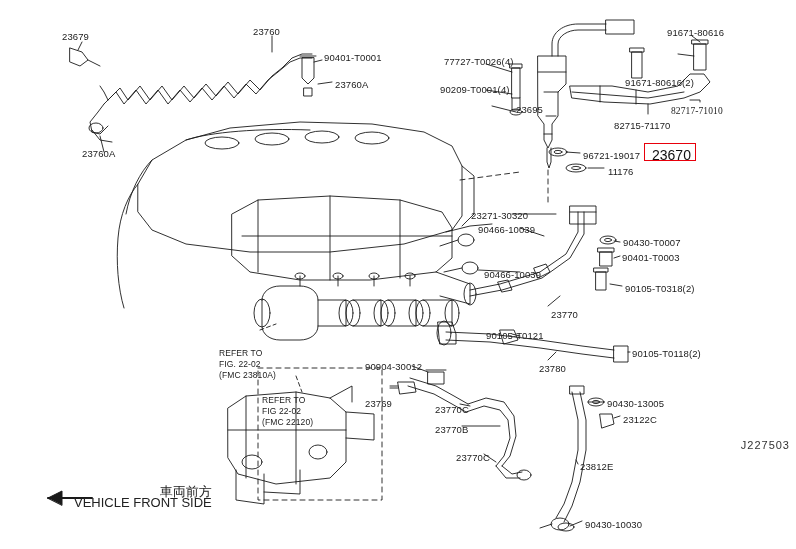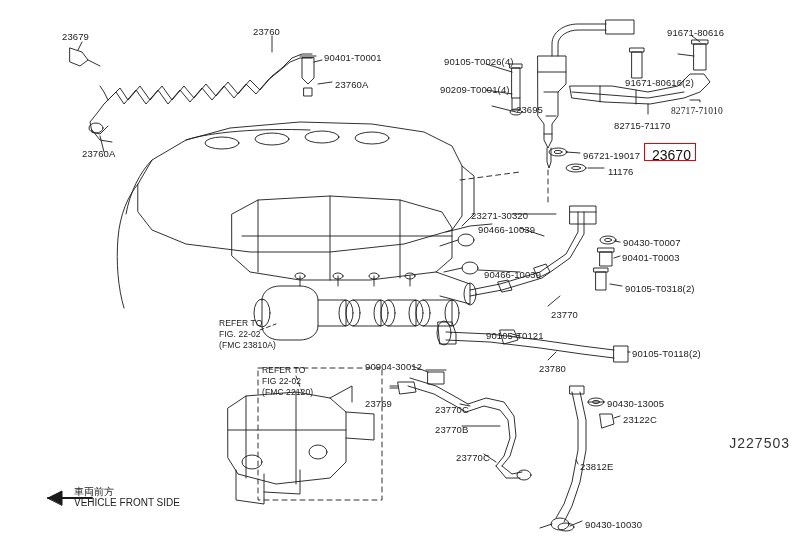--- a/index.html
+++ b/index.html
@@ -15,46 +15,47 @@
   .lbl{
     position:absolute;
     font-size:9.5px;
     color:#1a1a1a;
     white-space:nowrap;
     letter-spacing:0.1px;
     line-height:11px;
     font-family:"Liberation Sans", sans-serif;
   }
   .lbl.small{font-size:8.5px;}
-  .lbl.multi{white-space:pre;}
+  .lbl.multi{white-space:pre;margin-top:30px;}
   .hl{
     position:absolute;
     border:1.6px solid #e8000b;
     box-sizing:border-box;
     background:transparent;
   }
   .hl-text{
     position:absolute;
     font-size:14px;
     color:#111;
     white-space:nowrap;
   }
   .corner{
     position:absolute;
     right:6px;bottom:4px;
-    font-size:14px;
+    font-size:11px;
     color:#333;
     letter-spacing:1px;
   }
   .frontside{
     position:absolute;
-    font-size:10px;
+    font-size:13px;
     color:#222;
     white-space:pre;
     line-height:11px;
+    text-align:right;
   }
 </style>
 </head>
 <body>
 
 <div id="stage">
 
   <svg id="art" viewBox="0 0 796 549">
     <g fill="none" stroke="#1a1a1a" stroke-width="0.9" stroke-linejoin="round" stroke-linecap="round">
 
@@ -269,21 +270,21 @@
       <path d="M48,498 L92,498" stroke-width="2"></path>
       <path d="M48,498 L62,491 L62,505 Z" fill="#1a1a1a" stroke-width="1"></path>
     </g>
   </svg>
 
   <div class="lbl" style="left:62px;top:31px;">23679</div>
   <div class="lbl" style="left:253px;top:26px;">23760</div>
   <div class="lbl" style="left:324px;top:52px;">90401-T0001</div>
   <div class="lbl" style="left:335px;top:79px;">23760A</div>
   <div class="lbl" style="left:82px;top:148px;">23760A</div>
-  <div class="lbl" style="left:444px;top:56px;">90105-T0026(4)</div>
+  <div class="lbl" style="left:444px;top:56px;">77727-T0026(4)</div>
   <div class="lbl" style="left:440px;top:84px;">90209-T0001(4)</div>
   <div class="lbl" style="left:468px;top:104px;margin-left:48px;">23695</div>
   <div class="lbl" style="left:667px;top:27px;">91671-80616</div>
   <div class="lbl" style="left:625px;top:48px;margin-top:29px;">91671-80616(2)</div>
   <div class="lbl" style="left:671px;top:106px;font-family:Liberation Serif, serif;">82717-71010</div>
   <div class="lbl" style="left:614px;top:120px;">82715-71170</div>
   <div class="lbl" style="left:583px;top:150px;">96721-19017</div>
   <div class="lbl" style="left:608px;top:166px;text-align:center;">11176</div>
   <div class="lbl" style="left:471px;top:210px;">23271-30320</div>
   <div class="lbl" style="left:478px;top:224px;">90466-10039</div>

